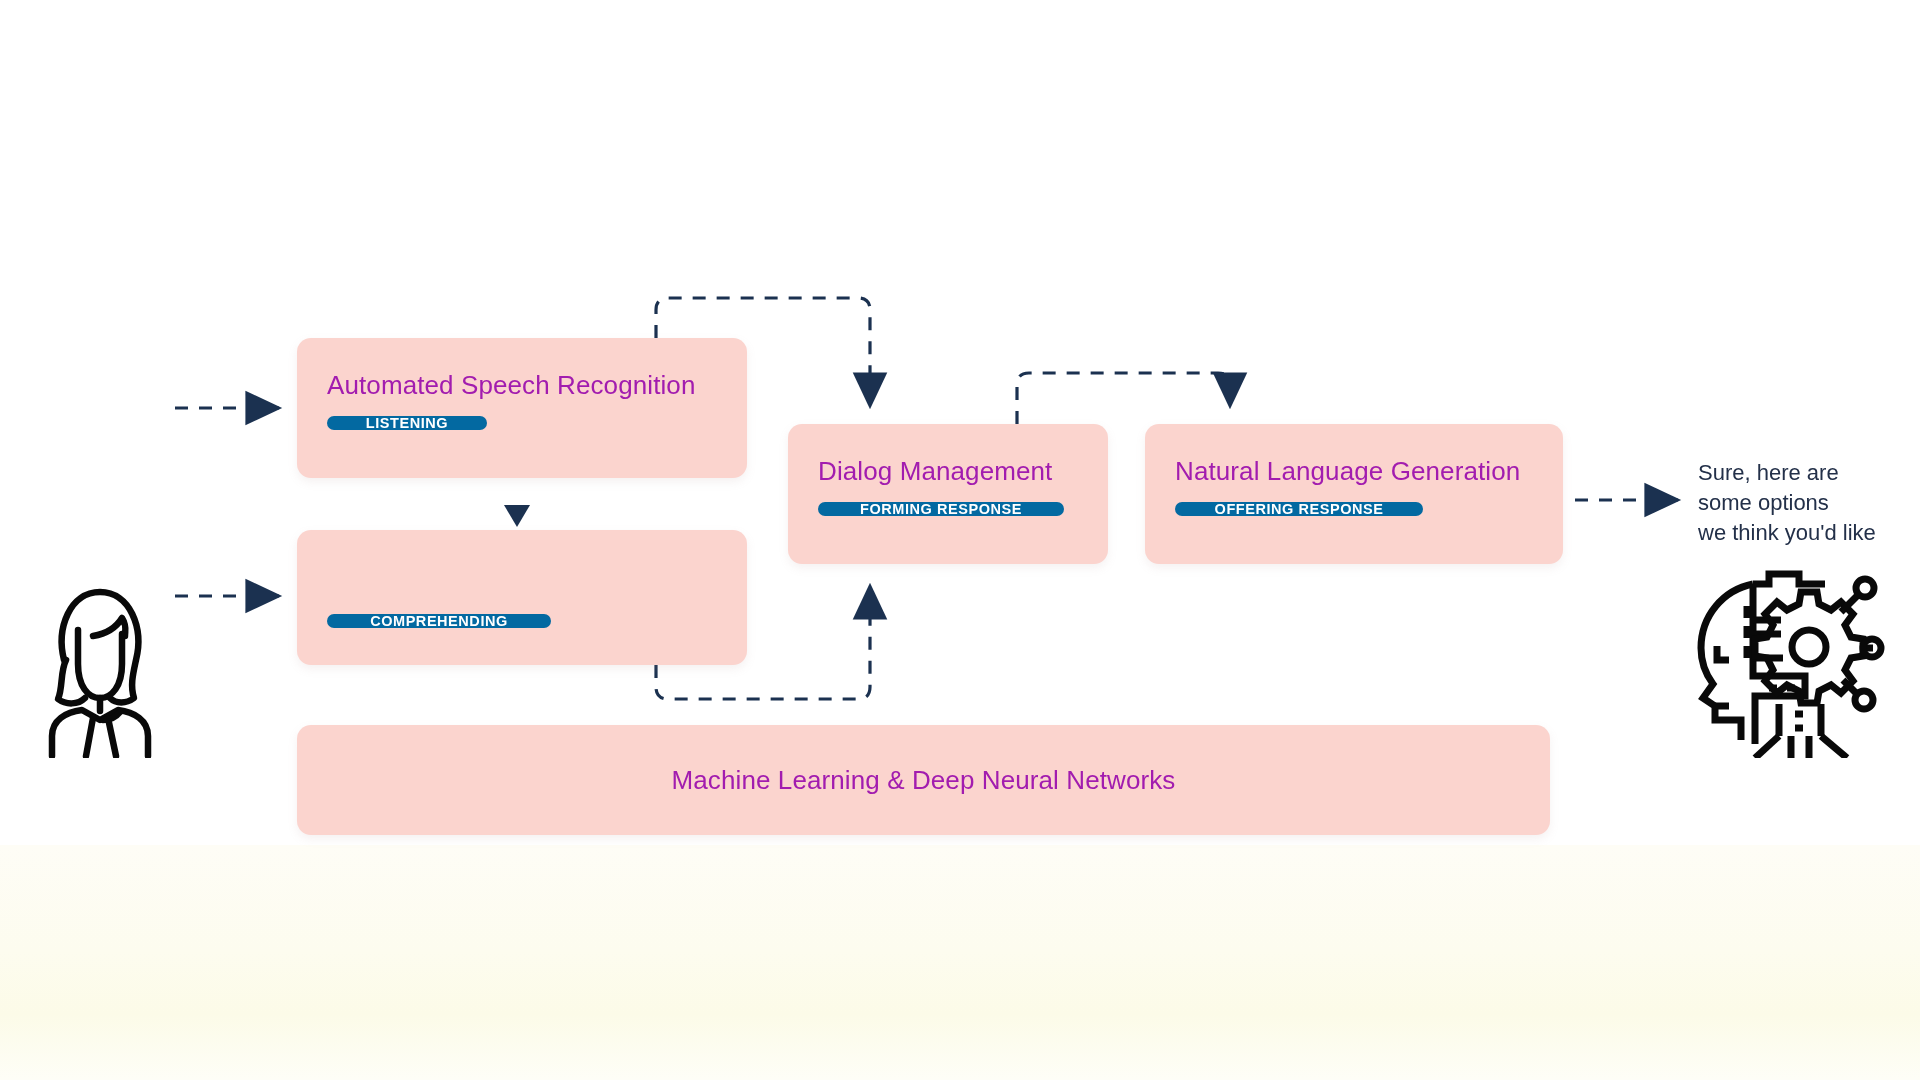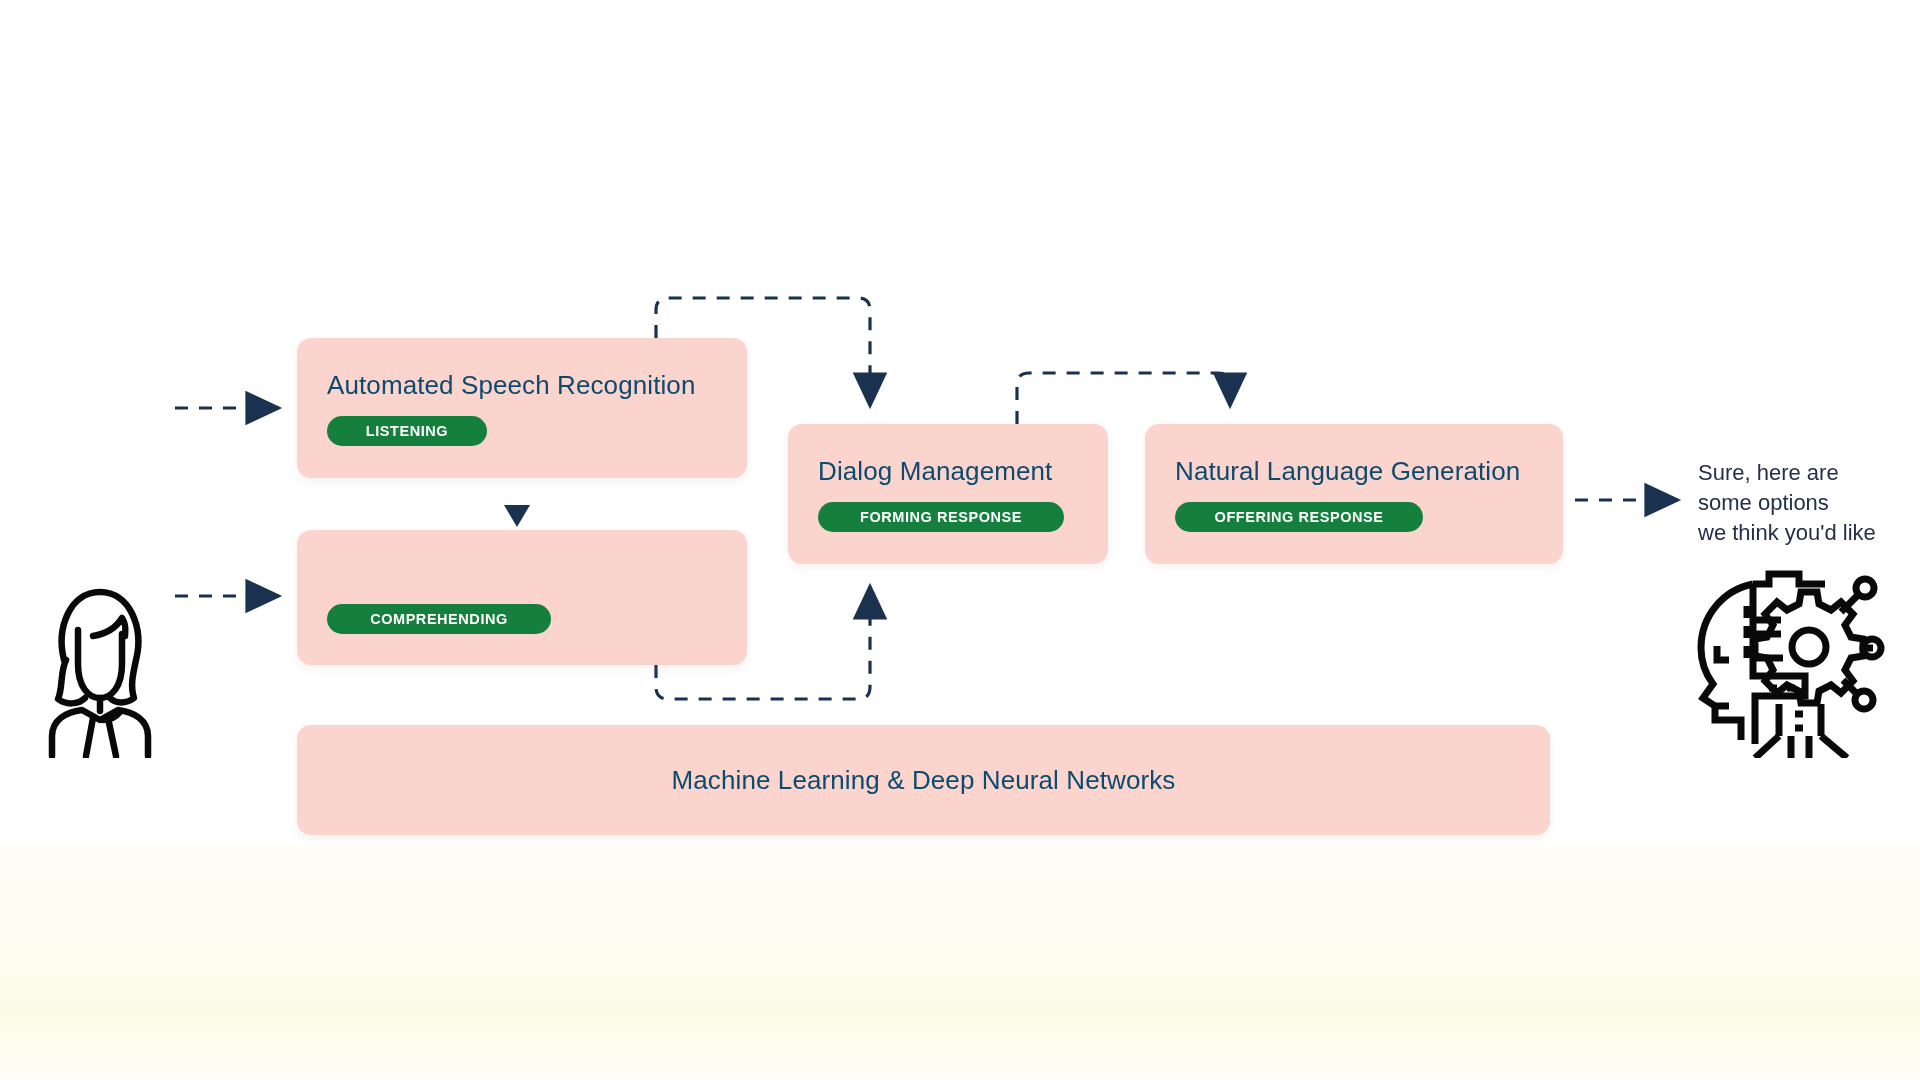--- a/index.html
+++ b/index.html
@@ -47,71 +47,71 @@
   .stage-box {
     position: absolute;
     background: #FBD4CE;
     border-radius: 14px;
     box-shadow: 0 4px 10px rgba(180,150,150,0.13);
   }
 
   .stage-title {
     position: absolute;
     left: 30px;
-    color: #0c4a6e;
+    color: #a21caf;
     font-size: 26px;
     font-weight: 400;
     letter-spacing: 0.1px;
     white-space: nowrap;
   }
 
   .badge {
     position: absolute;
     left: 30px;
-    background: #15803d;
+    background: #0369a1;
     color: #FFFFFF;
     border-radius: 40px;
     font-size: 14.5px;
     font-weight: 600;
     letter-spacing: 0.55px;
     display: flex;
     align-items: center;
     justify-content: center;
-    height: 30px;
+    height: 14px;
     white-space: nowrap;
   }
 
   
   #box-asr   { left: 297px; top: 338px; width: 450px; height: 140px; }
   #box-asr .stage-title { top: 32px; }
   #box-asr .badge { top: 78px; width: 160px; }
 
   #box-nlu   { left: 297px; top: 530px; width: 450px; height: 135px; }
   #box-nlu .stage-title { top: 28px; }
-  #box-nlu .badge { top: 74px; width: 224px; }
+  #box-nlu .badge { top: 84px; width: 224px; }
 
   #box-dm    { left: 788px; top: 424px; width: 320px; height: 140px; }
   #box-dm .stage-title { top: 32px; }
   #box-dm .badge { top: 78px; width: 246px; }
 
   #box-nlg   { left: 1145px; top: 424px; width: 418px; height: 140px; }
   #box-nlg .stage-title { top: 32px; }
   #box-nlg .badge { top: 78px; width: 248px; }
 
   #box-ml {
     left: 297px;
     top: 725px;
     width: 1253px;
     height: 110px;
     display: flex;
     align-items: center;
     justify-content: center;
   }
   #foundation-label {
-    color: #0c4a6e;
+    color: #a21caf;
     font-size: 26px;
     letter-spacing: 0.1px;
   }
 
   
   .side-caption {
     position: absolute;
     color: #233049;
     font-size: 22px;
     line-height: 30px;

